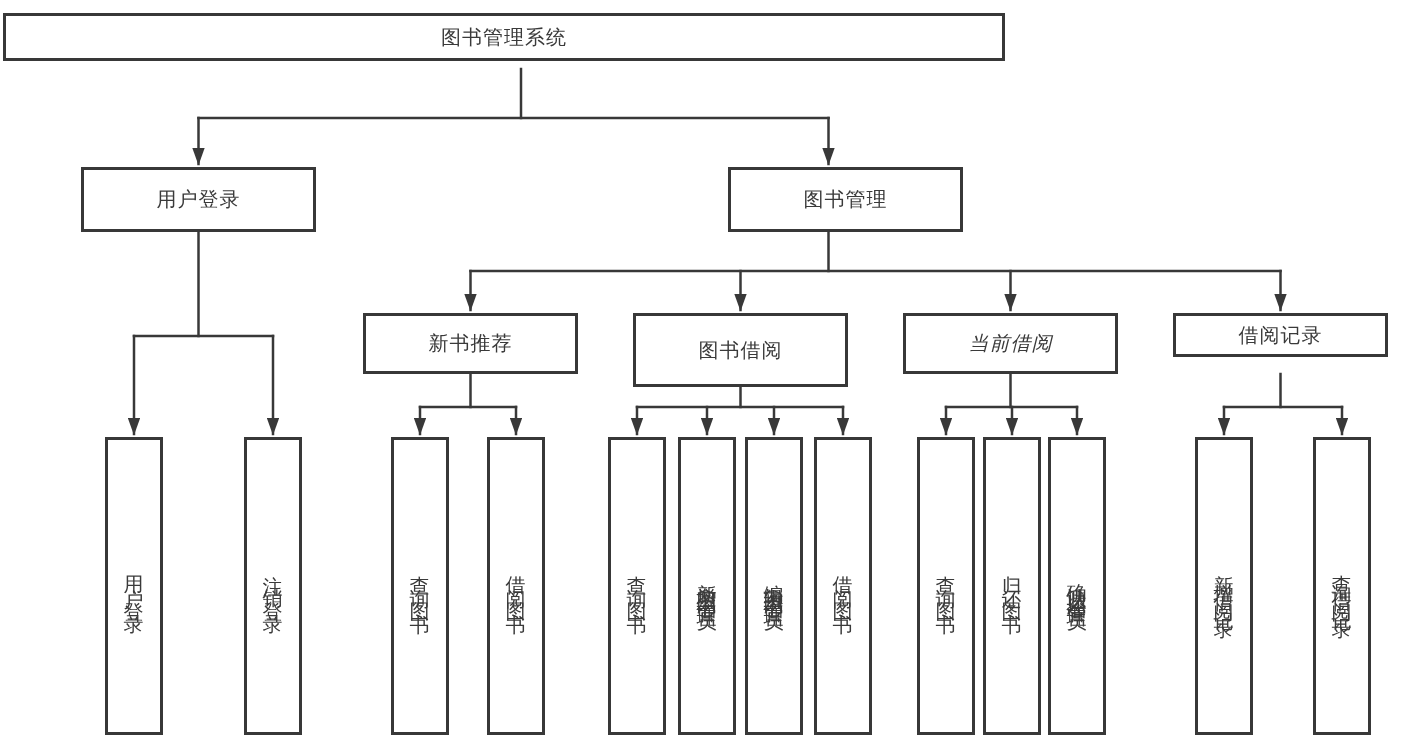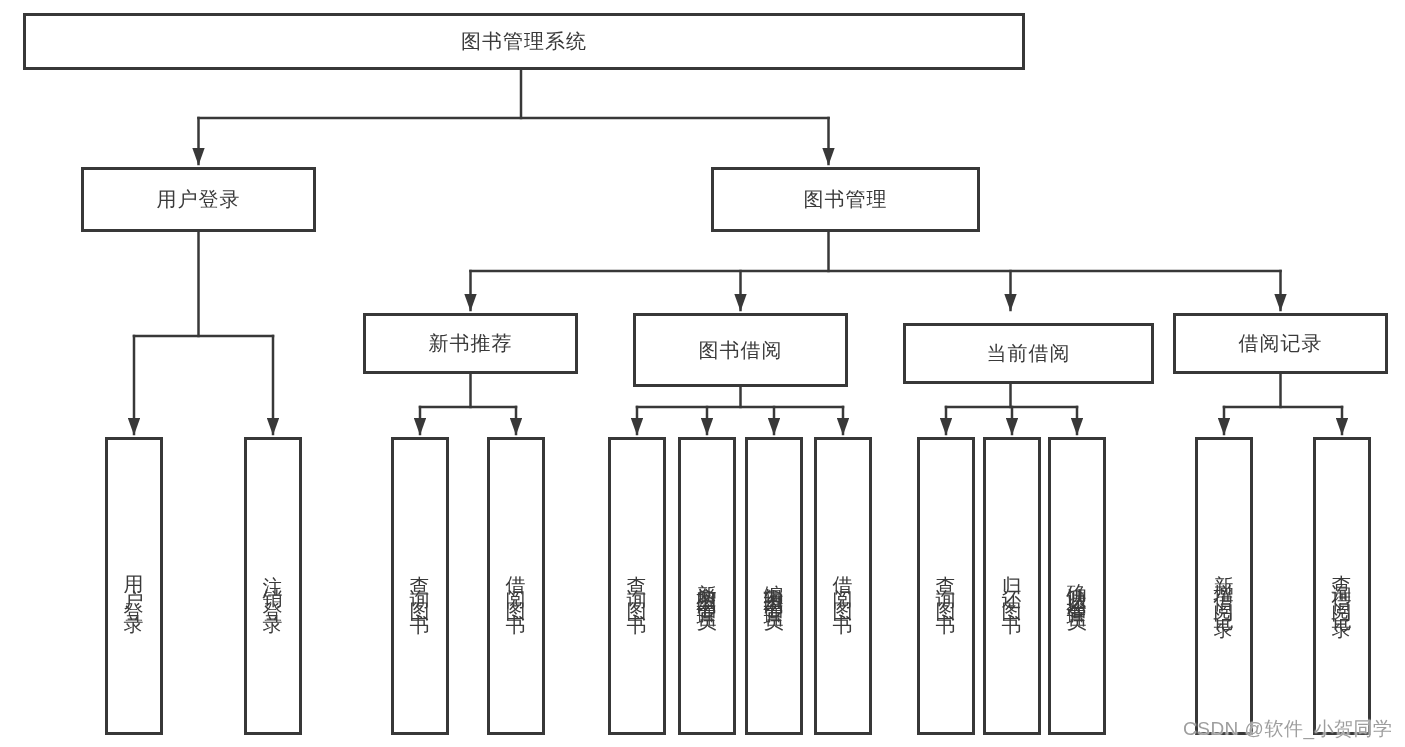--- a/index.html
+++ b/index.html
@@ -120,41 +120,41 @@
     </g>
 
     <g>
       <line x1="1280.5" y1="374" x2="1280.5" y2="407"></line>
       <line x1="1224" y1="407" x2="1342" y2="407"></line>
       <line x1="1224" y1="407" x2="1224" y2="434" marker-end="url(#arrow)"></line>
       <line x1="1342" y1="407" x2="1342" y2="434" marker-end="url(#arrow)"></line>
     </g>
   </svg>
 
-  <div class="hbox" style="left:23px; top:13px; width:1002px; height:57px;">
+  <div class="hbox" style="left:3px; top:13px; width:1002px; height:48px;">
     <span>图书管理系统</span>
   </div>
 
   <div class="hbox" style="left:81px; top:167px; width:235px; height:65px;">
     <span>用户登录</span>
   </div>
-  <div class="hbox" style="left:711px; top:167px; width:269px; height:65px;text-align:center;">
+  <div class="hbox" style="left:728px; top:167px; width:235px; height:65px;text-align:center;">
     <span>图书管理</span>
   </div>
 
   <div class="hbox" style="left:363px; top:313px; width:215px; height:61px;align-items:center;">
     <span>新书推荐</span>
   </div>
   <div class="hbox" style="left:633px; top:313px; width:215px; height:74px;">
     <span>图书借阅</span>
   </div>
-  <div class="hbox" style="left:903px; top:323px; width:251px; height:61px;">
+  <div class="hbox" style="left:903px; top:313px; width:215px; height:61px;font-style:italic;">
     <span>当前借阅</span>
   </div>
-  <div class="hbox" style="left:1173px; top:313px; width:215px; height:61px;">
+  <div class="hbox" style="left:1173px; top:313px; width:215px; height:44px;">
     <span>借阅记录</span>
   </div>
 
   <div class="vbox" style="left:105px;">
     <span class="vlabel" style="letter-spacing: 13px;">用户登录</span>
   </div>
   <div class="vbox" style="left:244px;">
     <span class="vlabel" style="letter-spacing: 13px;">注销登录</span>
   </div>
 
@@ -188,15 +188,14 @@
     <span class="vlabel" style="letter-spacing: 4px;">确认归还（管理员）</span>
   </div>
 
   <div class="vbox" style="left:1195px;">
     <span class="vlabel" style="letter-spacing: 9px;">新增借阅记录</span>
   </div>
   <div class="vbox" style="left:1313px;">
     <span class="vlabel" style="letter-spacing: 9px;">查询借阅记录</span>
   </div>
 
-  <div class="watermark">CSDN @软件_小贺同学</div>
 
 </div>
 
 </body></html>

